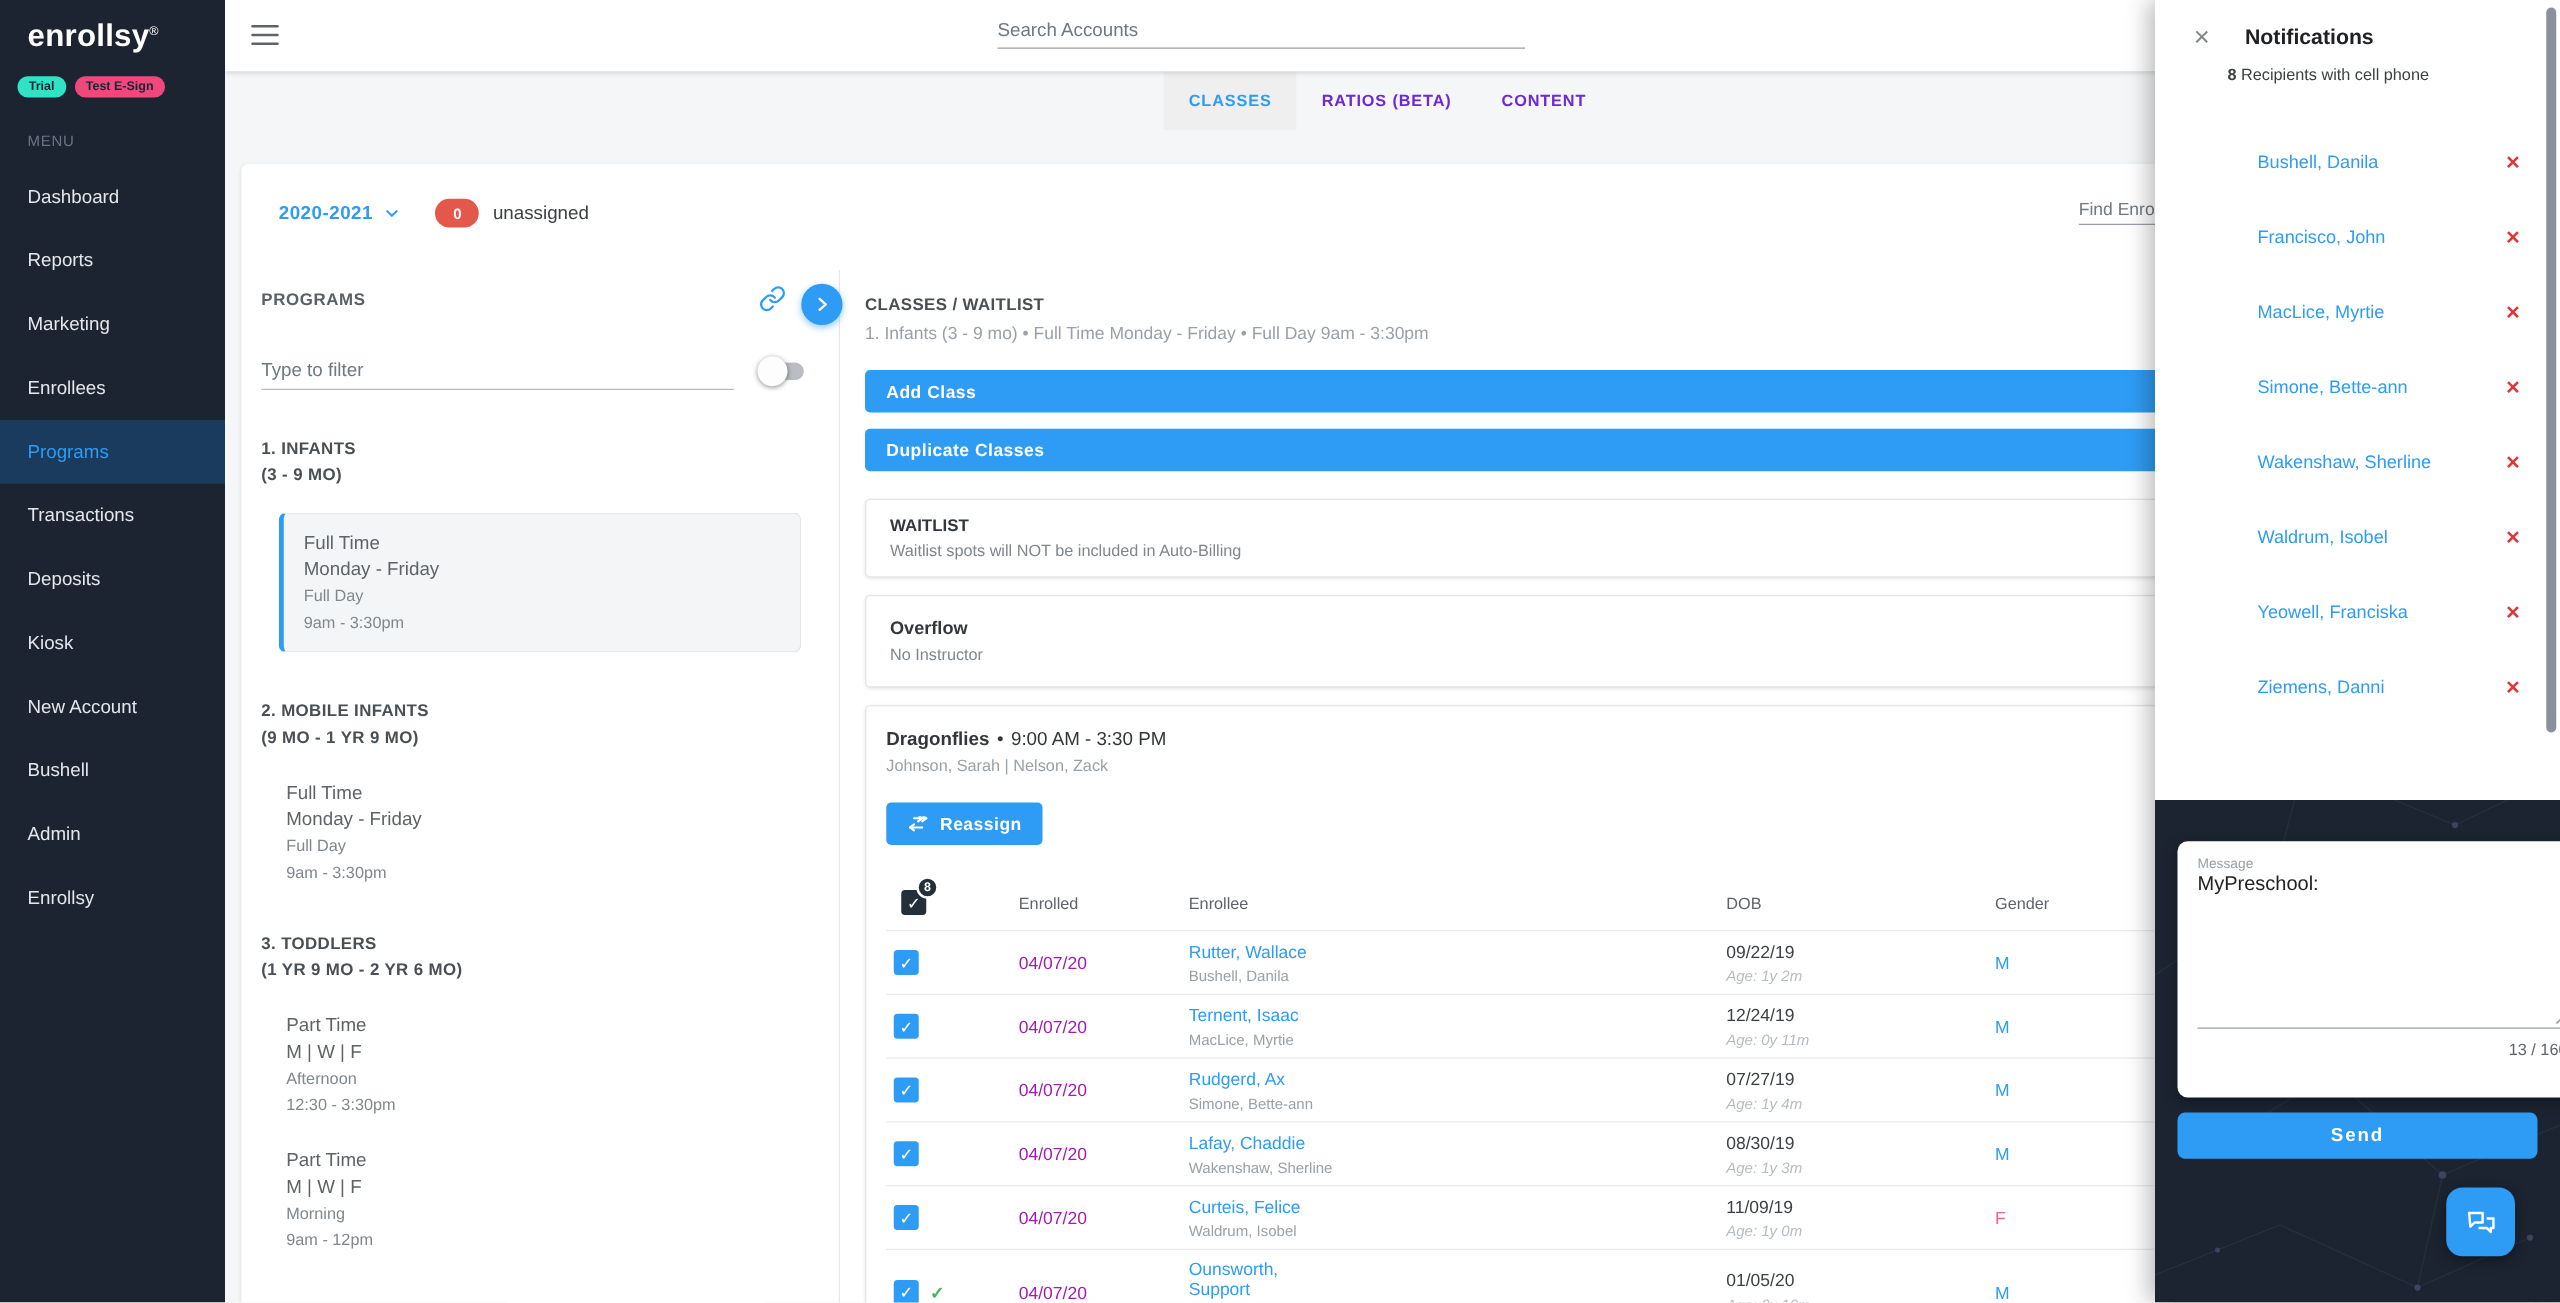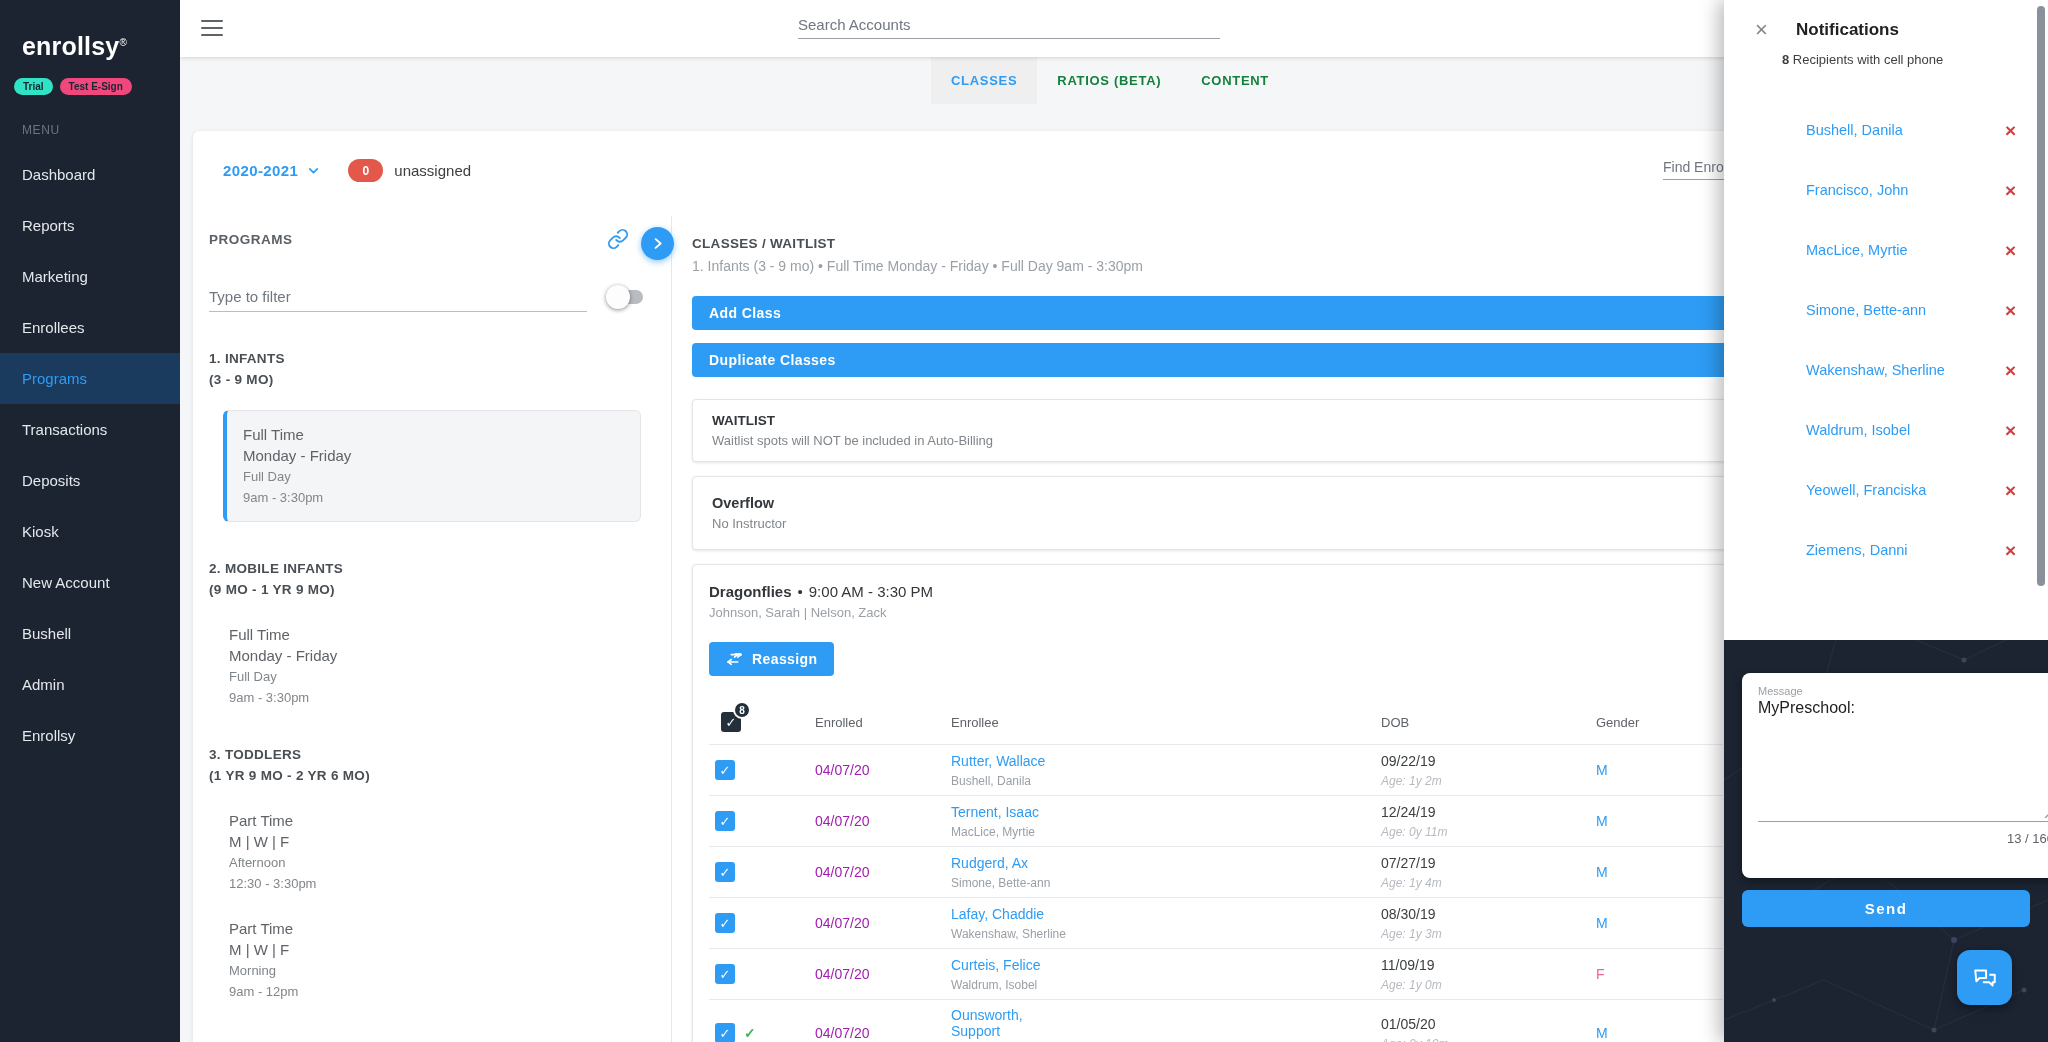--- a/index.html
+++ b/index.html
@@ -2,21 +2,21 @@
 <html><head>
 <meta charset="utf-8">
 <style>
   * { margin:0; padding:0; box-sizing:border-box; }
   html,body { width:2048px; height:1042px; overflow:hidden; background:#f5f6f7;
     font-family:"Liberation Sans", sans-serif; }
   .app { position:relative; width:2048px; height:1042px; overflow:hidden; }
 
   
   .sidebar { position:absolute; left:0; top:0; width:180px; height:100%; background:#1c2431; z-index:6; }
-  .logo { padding:32px 0 0 22px; font-size:25px; font-weight:700; color:#fff; letter-spacing:.2px; }
+  .logo { padding:15px 0 0 22px; font-size:25px; font-weight:700; color:#fff; letter-spacing:.2px; }
   .logo sup { font-size:10px; font-weight:400; }
   .badges { display:flex; gap:7px; padding:17px 0 0 14px; }
   .badge { font-size:10px; font-weight:700; padding:3px 9px; border-radius:10px; color:#182533; }
   .badge.trial { background:#2fe3c4; }
   .badge.esign { background:#f0487c; }
   .menu-label { padding:28px 0 0 22px; font-size:12px; color:#6b7485; letter-spacing:.6px; }
   .nav { margin-top:12px; }
   .nav-item { height:51px; display:flex; align-items:center; padding-left:22px; font-size:15px;
     color:#e4e7eb; cursor:pointer; }
   .nav-item.active { background:#1a3a5e; color:#2e9cf4; }
@@ -27,21 +27,21 @@
   .hamburger { position:absolute; left:21px; top:20px; width:22px; cursor:pointer; }
   .hamburger div { height:2px; background:#5f6368; margin-bottom:5px; border-radius:1px; }
   .search { position:absolute; left:618px; top:11px; width:422px; }
   .search input { width:100%; border:none; outline:none; border-bottom:1px solid #9aa0a6;
     font-size:15px; padding:5px 0; color:#3c4043; background:transparent; }
   .search input::placeholder { color:#6f7781; }
 
   
   .tab-group { position:absolute; left:931px; top:57px; display:flex; z-index:1; }
   .tab { height:47px; line-height:47px; padding:0 20px; font-size:13px; font-weight:700;
-    letter-spacing:.7px; color:#15803d; cursor:pointer; }
+    letter-spacing:.7px; color:#6d28d9; cursor:pointer; }
   .tab.active { background:#efefef; color:#2e9cf4; }
 
   
   .card { position:absolute; left:193px; top:131px; width:1835px; height:1010px; background:#fff;
     border-radius:6px; box-shadow:0 1px 4px rgba(0,0,0,.1); z-index:1; }
   .card-head { display:flex; align-items:center; padding:28px 0 0 30px; position:relative; }
   .year { color:#2e9cf4; font-weight:700; font-size:15px; letter-spacing:.4px; display:flex;
     align-items:center; gap:9px; cursor:pointer; }
   .pill { margin-left:28px; background:#e4584c; color:#fff; border-radius:12px; min-width:35px;
     height:23px; display:flex; align-items:center; justify-content:center; font-size:12px; font-weight:700; }

